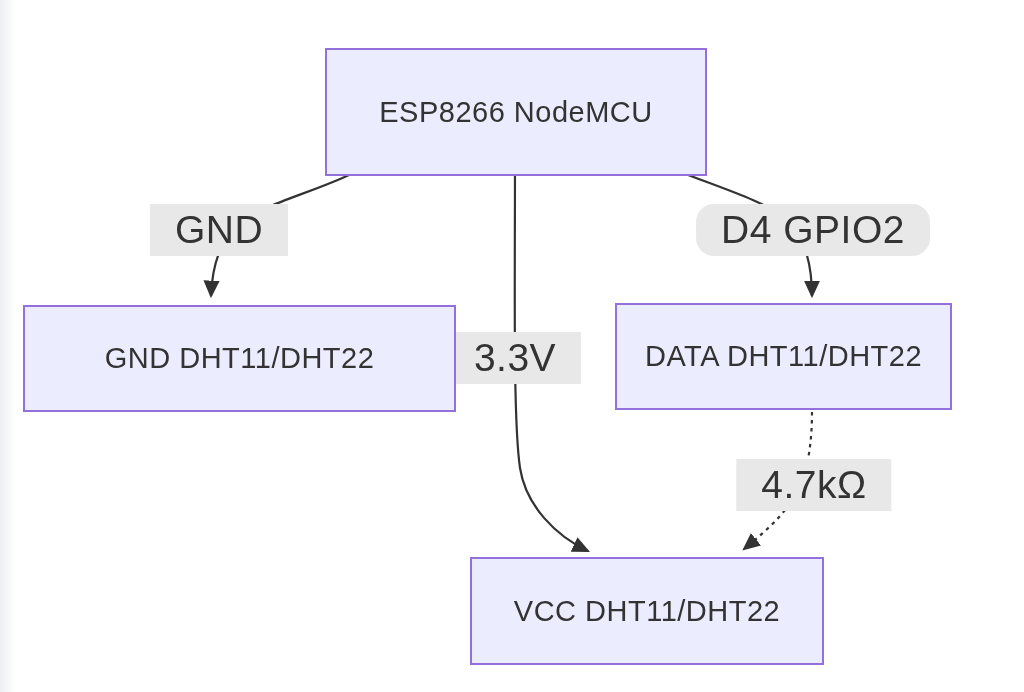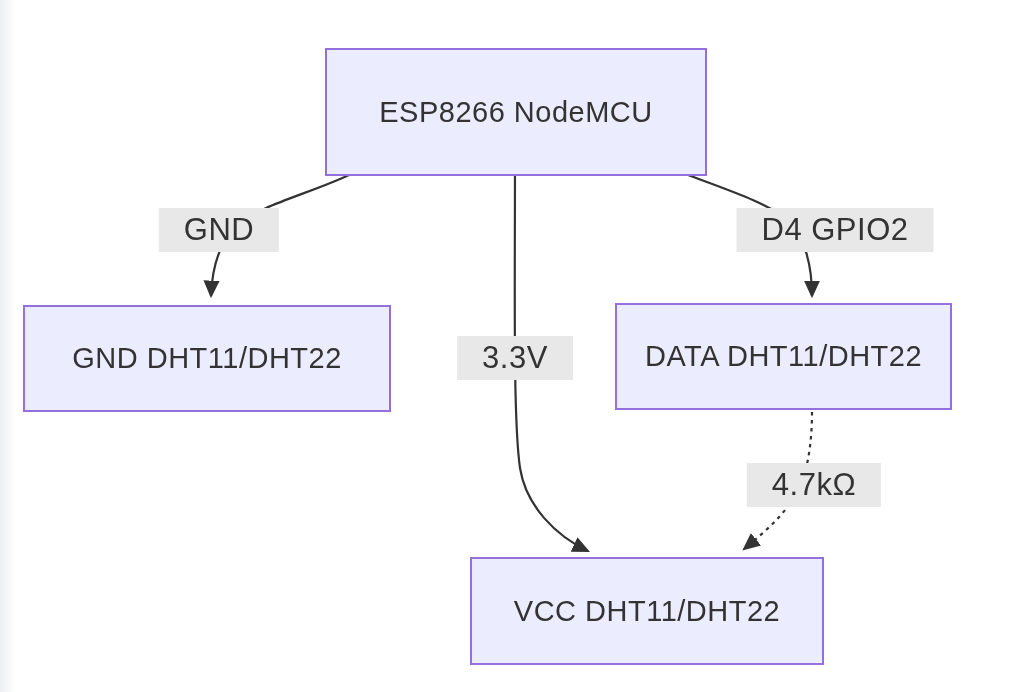--- a/index.html
+++ b/index.html
@@ -35,21 +35,21 @@
     font-size: 29px;
     letter-spacing: 0.5px;
     white-space: nowrap;
     z-index: 2;
   }
   .edge-label {
     position: absolute;
     transform: translate(-50%, -50%);
     background: var(--edge-label-bg, #e8e8e8);
     color: var(--text-color, #333333);
-    font-size: 31px;
+    font-size: 39px;
     letter-spacing: 0.5px;
     padding: 4px 25px;
     white-space: nowrap;
     z-index: 1;
   }
   .left-shade {
     position: absolute;
     left: 0; top: 0; bottom: 0;
     width: 16px;
     background: linear-gradient(to right, rgba(130, 140, 160, 0.14), rgba(255,255,255,0));
@@ -75,34 +75,34 @@
 
     <path class="edge" d="M 645 157 C 698 182, 758 196, 788 220 C 805 237, 812 266, 812 296" marker-end="url(#arrow)"></path>
 
     <path class="edge dotted" d="M 812 412 C 812 434, 810 455, 804 476 C 796 504, 770 528, 744 549" marker-end="url(#arrow)"></path>
   </svg>
 
   <div class="node" style="left:325px; top:48px; width:382px; height:128px;">
     <span>ESP8266 NodeMCU</span>
   </div>
 
-  <div class="node" style="left:23px; top:305px; width:368px; height:107px;">
+  <div class="node" style="left:23px; top:305px; width:433px; height:107px;">
     <span>GND DHT11/DHT22</span>
   </div>
 
   <div class="node" style="left:615px; top:303px; width:337px; height:107px;">
     <span>DATA DHT11/DHT22</span>
   </div>
 
   <div class="node" style="left:470px; top:557px; width:354px; height:108px;">
     <span>VCC DHT11/DHT22</span>
   </div>
 
   <div class="edge-label" style="left:219px; top:230px;">GND</div>
 
   <div class="edge-label" style="left:515px; top:358px;">3.3V</div>
 
-  <div class="edge-label" style="left:835px; top:230px;">D4 GPIO2</div>
+  <div class="edge-label" style="left:813px; top:230px;border-radius:18px;">D4 GPIO2</div>
 
   <div class="edge-label" style="left:814px; top:485px;">4.7kΩ</div>
 
   <div class="left-shade"></div>
 </div>
 
 </body></html>

